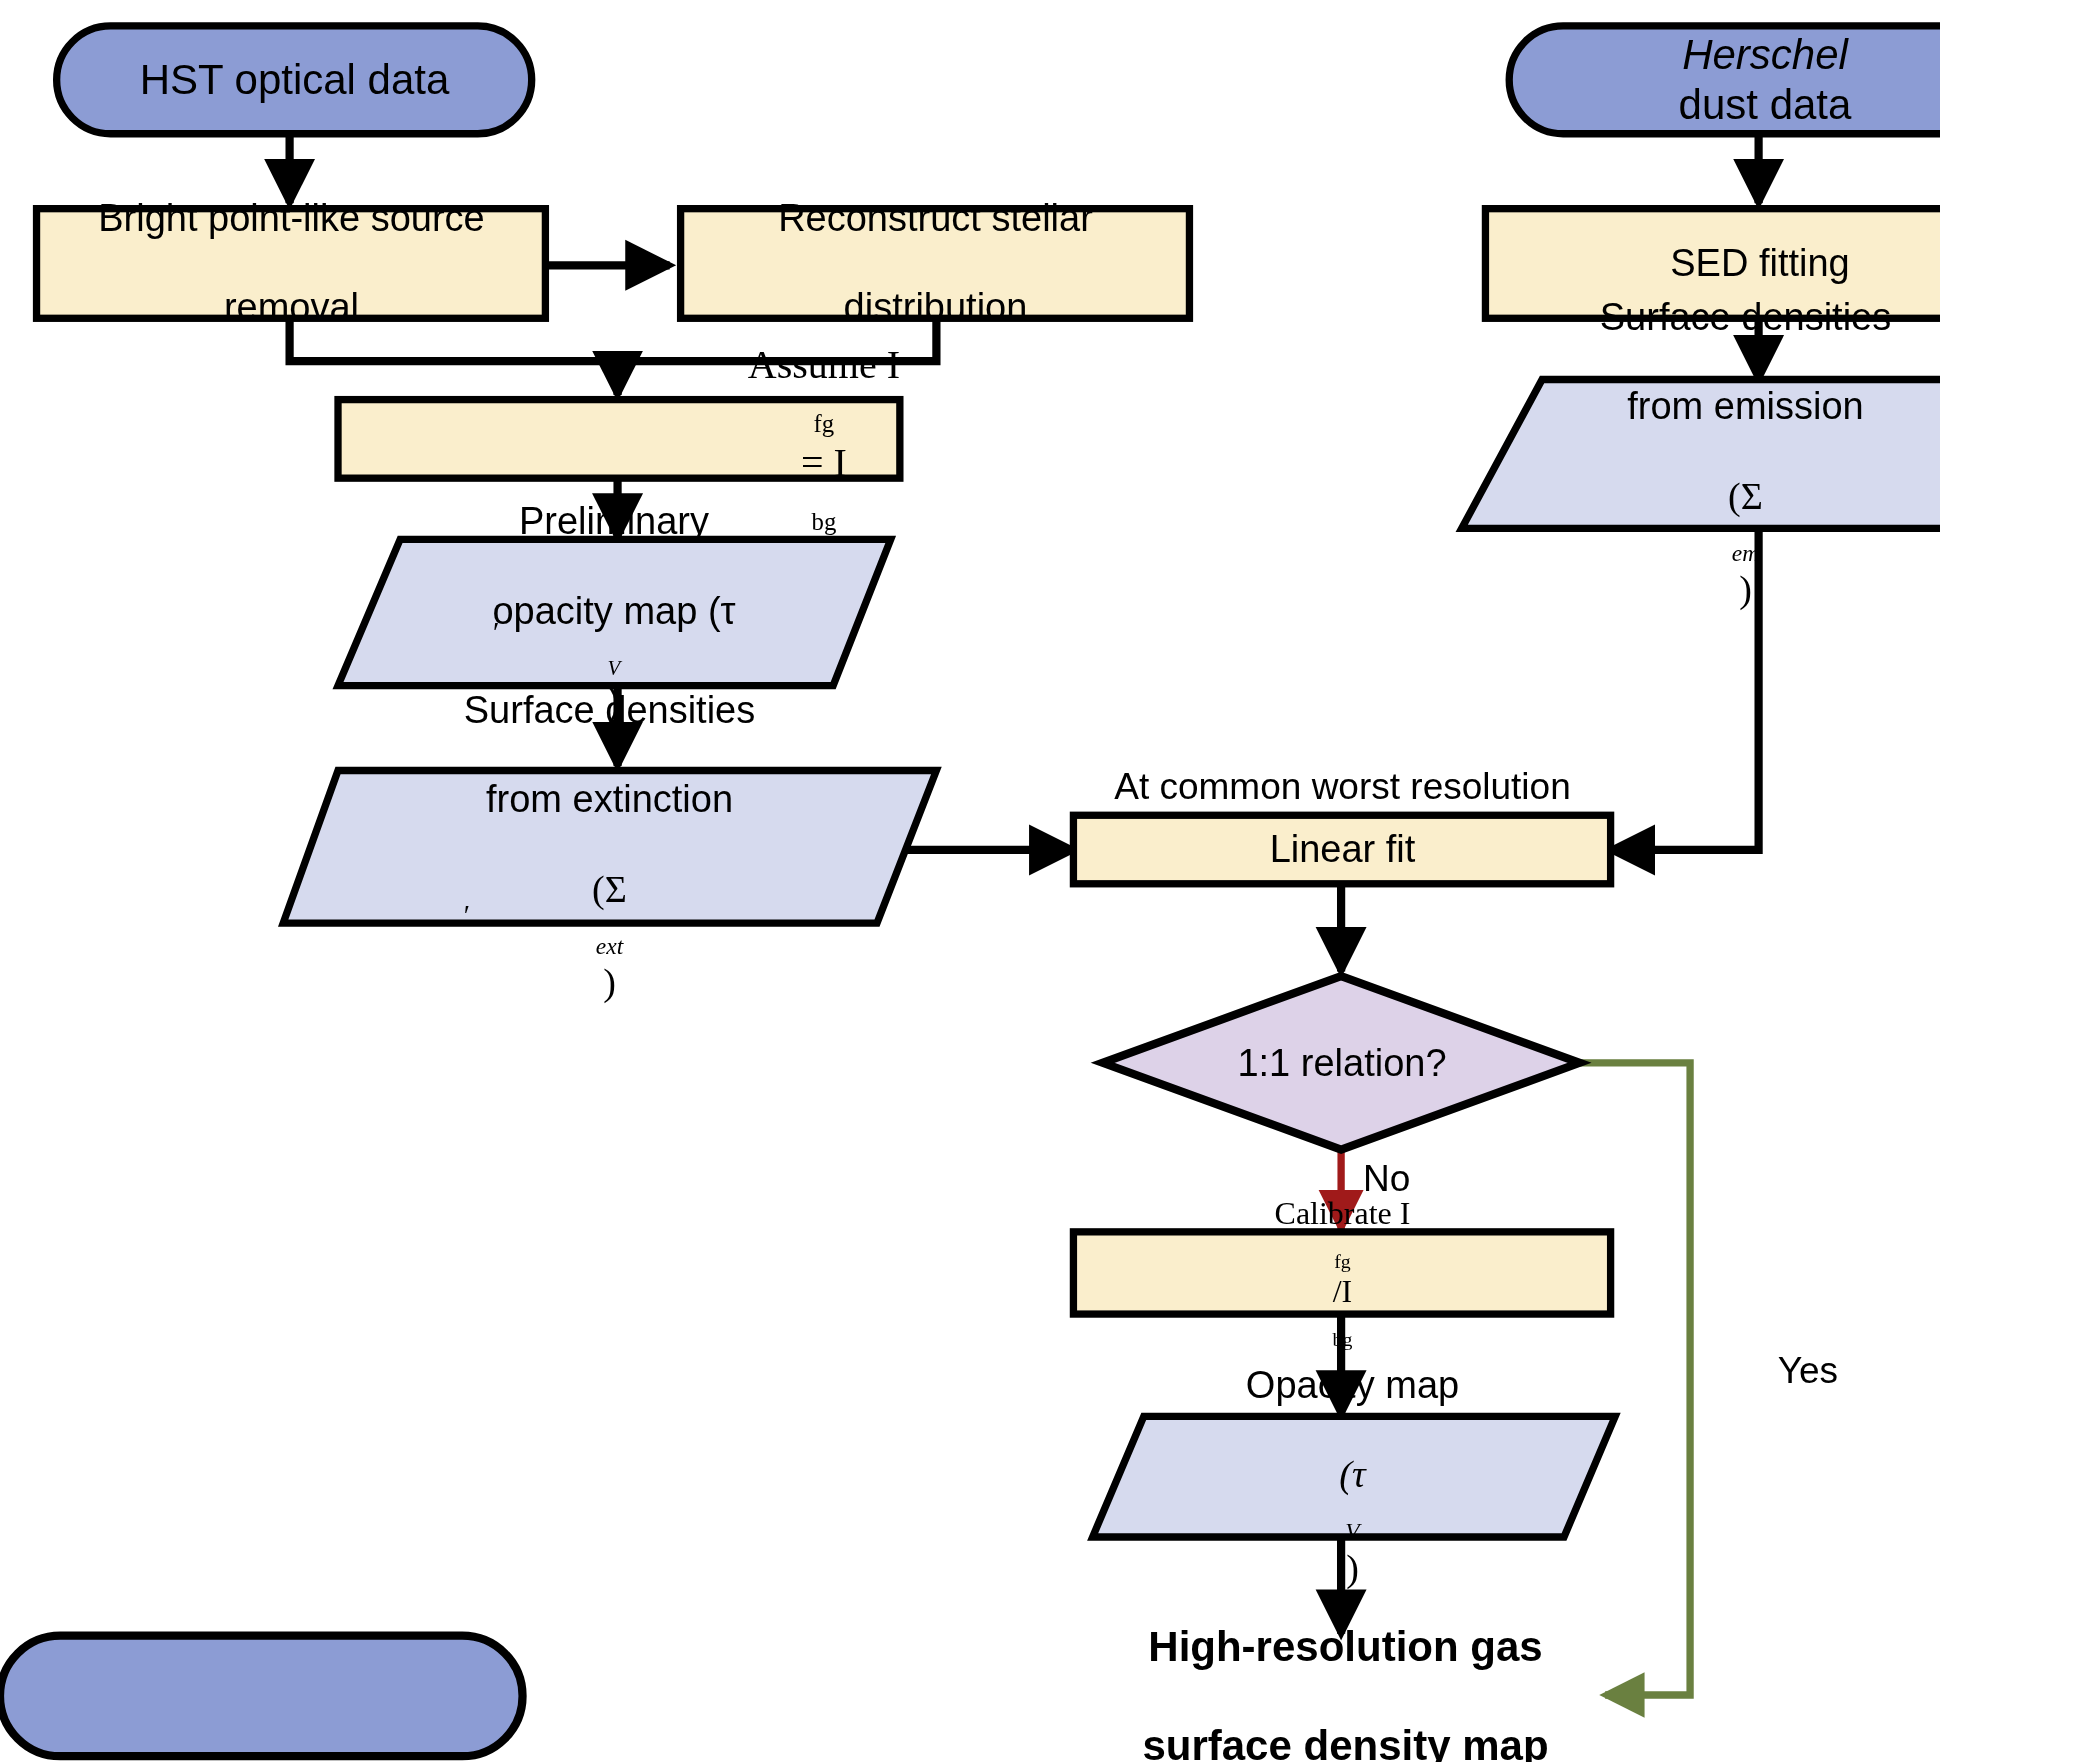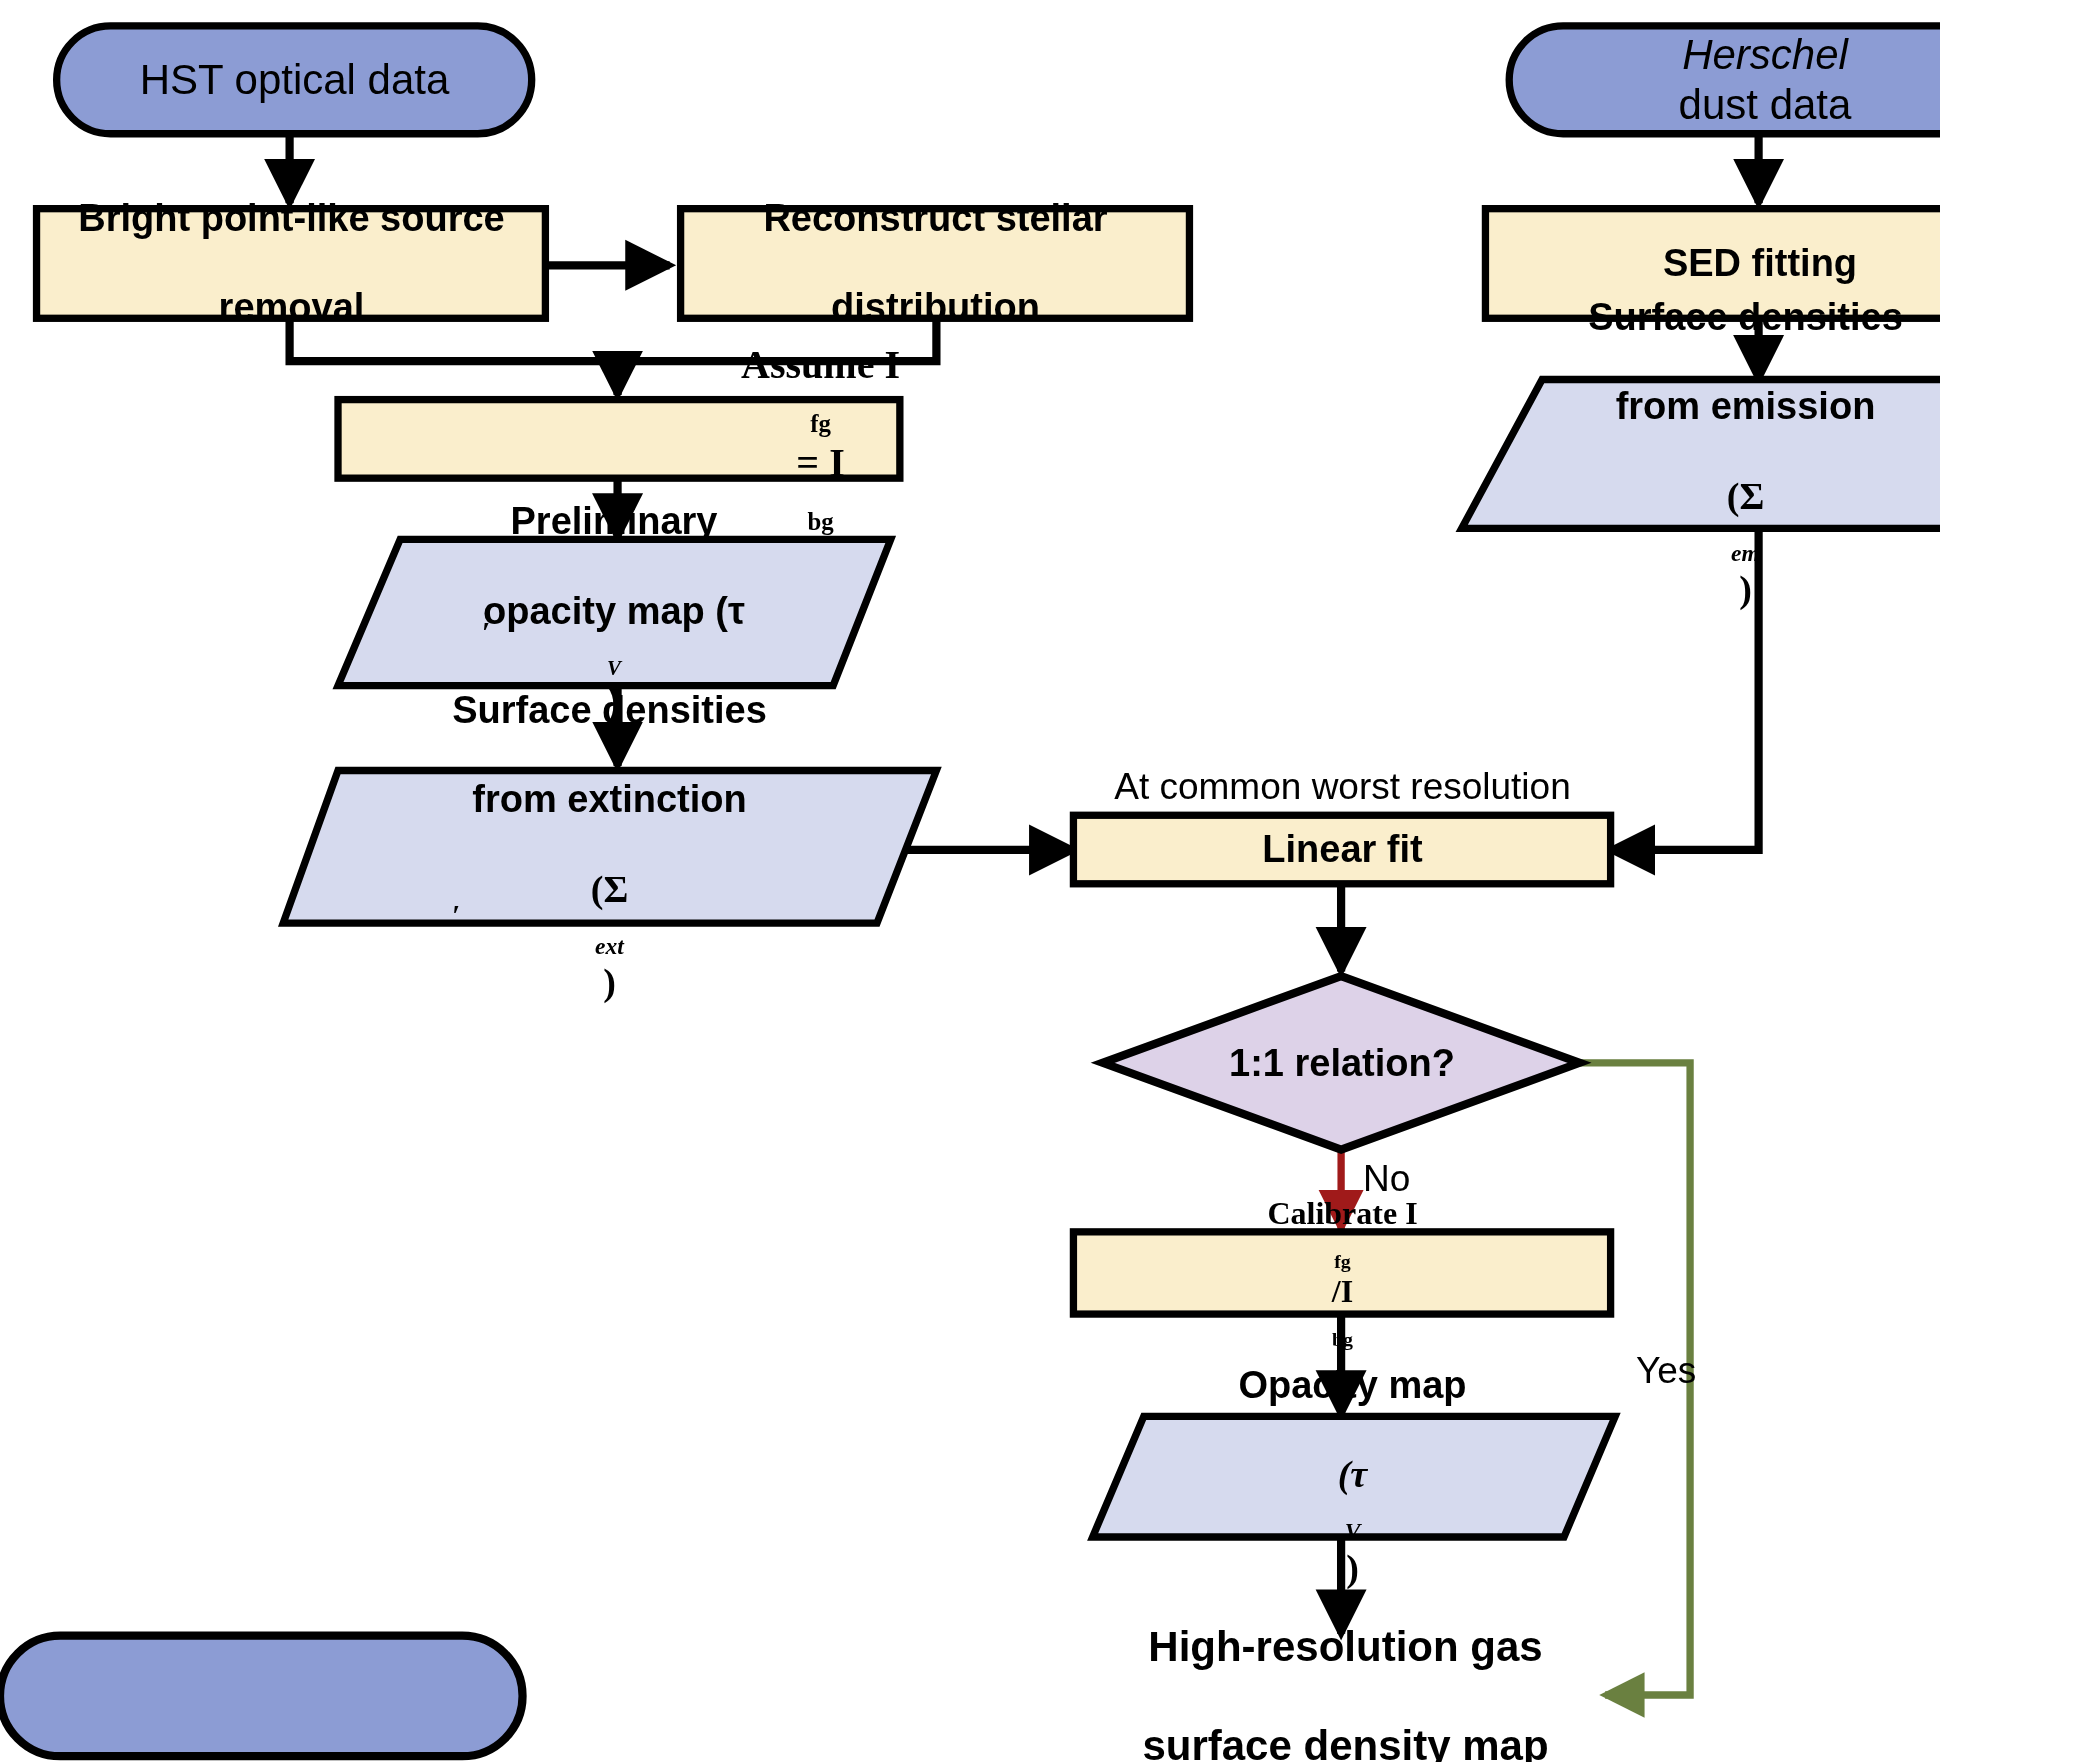--- a/index.html
+++ b/index.html
@@ -3,21 +3,21 @@
 <meta charset="utf-8">
 <style>
   html,body{margin:0;padding:0;background:#ffffff;}
   body{font-family:"Liberation Sans",sans-serif;}
   #stage{position:relative;width:1940px;height:1763px;background:#fff;overflow:hidden;}
   #svgroot{position:absolute;left:0;top:0;width:2082px;height:1763px;}
   .lbl{position:absolute;display:flex;align-items:center;justify-content:center;
        text-align:center;line-height:1.18;color:#000;pointer-events:none;}
   .lbl span{display:block;}
   .f38{font-size:37px;}
-  .f40{font-size:38px;font-weight:bold;}
+  .f40{font-size:38px;}
   .f44{font-size:42px;}
   .it{font-style:italic;}
   sub{font-size:0.62em;vertical-align:-0.28em;}
   .ser{font-family:"Liberation Serif",serif;}
   .mathi{font-family:"Liberation Serif",serif;font-style:italic;}
 </style>
 </head>
 <body>
 
 <div id="stage">
@@ -151,21 +151,21 @@
   </div>
 
   <div class="lbl f40" style="left:1170px;top:1031px;width:344px;height:64px;">
     <span>1:1 relation?</span>
   </div>
 
   <div class="lbl f38" style="left:1363px;top:1153px;width:110px;height:51px;justify-content:flex-start;">
     <span>No</span>
   </div>
 
-  <div class="lbl f38" style="left:1636px;top:1345px;width:128px;height:51px;justify-content:flex-start;">
+  <div class="lbl f38" style="left:1710px;top:1345px;width:128px;height:51px;justify-content:flex-end;">
     <span>Yes</span>
   </div>
 
   <div class="lbl f40" style="left:1074px;top:1232px;width:537px;height:82px;">
     <span class="ser" style="font-size:32px;"><span>Calibrate I</span><sub>fg</sub><span>/I</span><sub>bg</sub></span>
   </div>
 
   <div class="lbl f40" style="left:1115px;top:1416px;width:475px;height:121px;">
     <span><span>Opacity map</span><br><span class="ser"><span class="mathi">(τ</span><sub class="mathi">V</sub><span>)</span></span></span>
   </div>

